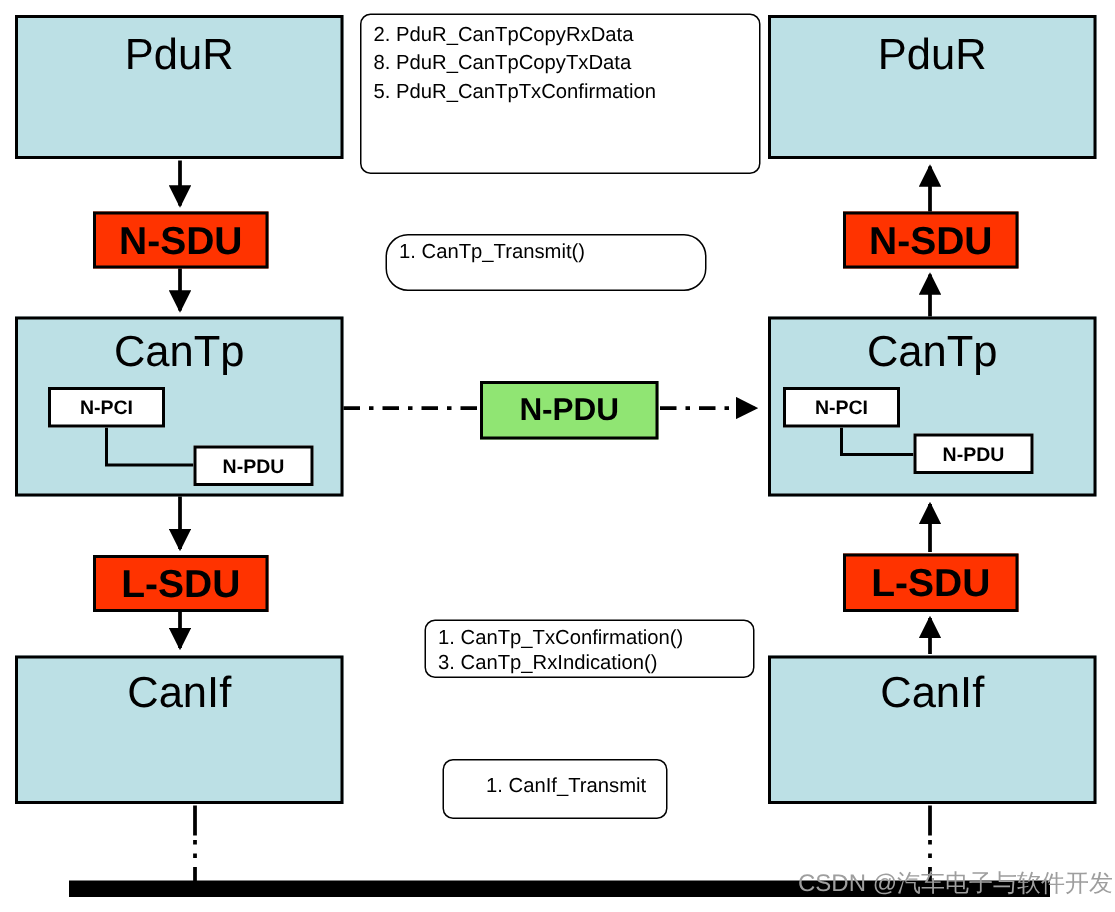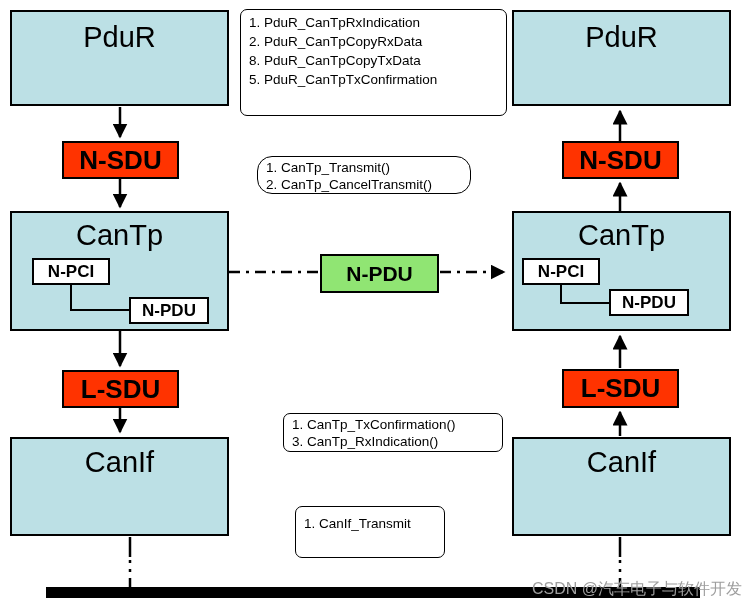--- a/index.html
+++ b/index.html
@@ -25,21 +25,21 @@
   .sdu-box{
     background:var(--sdu-fill);
     border:2px solid #000;
     display:flex;align-items:center;justify-content:center;
     font-size:26px;font-weight:bold;
     z-index:1;
   }
   .inner-box{
     background:#fff;border:2px solid #000;
     display:flex;align-items:center;justify-content:center;
-    font-size:17px;font-weight:bold;
+    font-size:13px;font-weight:bold;
     z-index:3;
   }
   .pdu-box{
     background:var(--pdu-fill);
     border:2px solid #000;
     display:flex;align-items:center;justify-content:center;
     font-size:21px;font-weight:bold;
     z-index:3;
   }
   .list-box{
@@ -144,35 +144,33 @@
 
   <div class="abs module-box" style="left:512px;top:437px;width:219px;height:99px;">
     <div class="title" style="padding-top:7px;">CanIf</div>
   </div>
 
   <div class="abs pdu-box" style="left:320px;top:254px;width:119px;height:39px;">
     <span>N-PDU</span>
   </div>
 
   <div class="abs list-box" style="left:240px;top:9px;width:267px;height:107px;">
-    <div>1. PduR_CanTpRxIndication</div>
     <div>2. PduR_CanTpCopyRxData</div>
     <div>8. PduR_CanTpCopyTxData</div>
     <div>5. PduR_CanTpTxConfirmation</div>
   </div>
 
   <div class="abs list-box tight" style="left:257px;top:156px;width:214px;height:38px;border-radius:15px;">
     <div>1. CanTp_Transmit()</div>
-    <div>2. CanTp_CancelTransmit()</div>
   </div>
 
   <div class="abs list-box tight" style="left:260px;top:413px;width:220px;height:39px;margin-left:23px;">
     <div>1. CanTp_TxConfirmation()</div>
     <div>3. CanTp_RxIndication()</div>
   </div>
 
-  <div class="abs list-box tight" style="left:295px;top:506px;width:150px;height:52px;padding-top:8px;padding-left:8px;">
+  <div class="abs list-box tight" style="left:295px;top:506px;width:150px;height:40px;padding-top:8px;padding-left:28px;">
     <div>1. CanIf_Transmit</div>
   </div>
 
   <div id="watermark">CSDN @汽车电子与软件开发</div>
 
 </div>
 
 </body></html>

